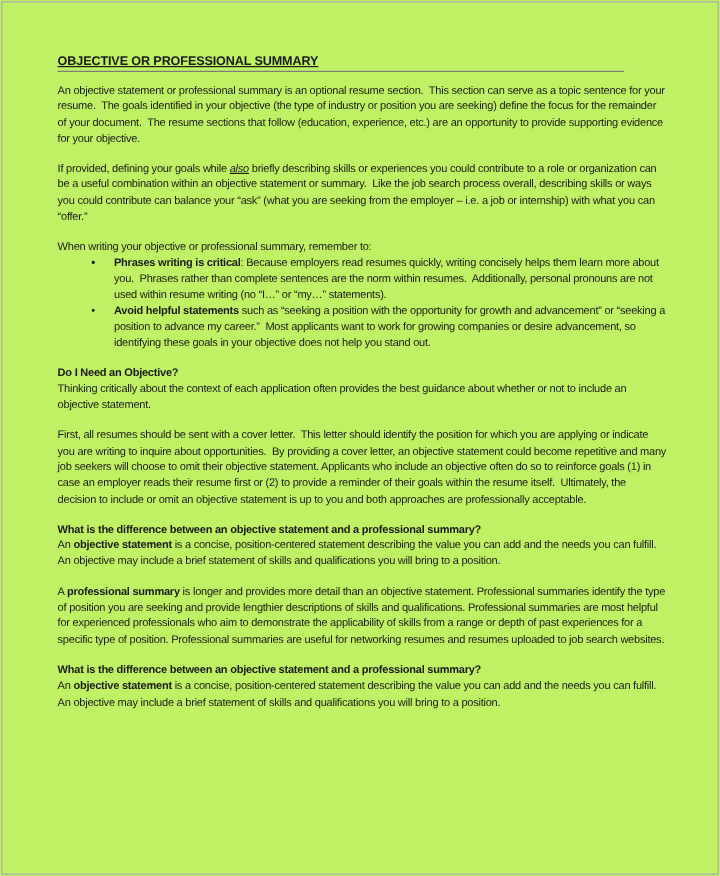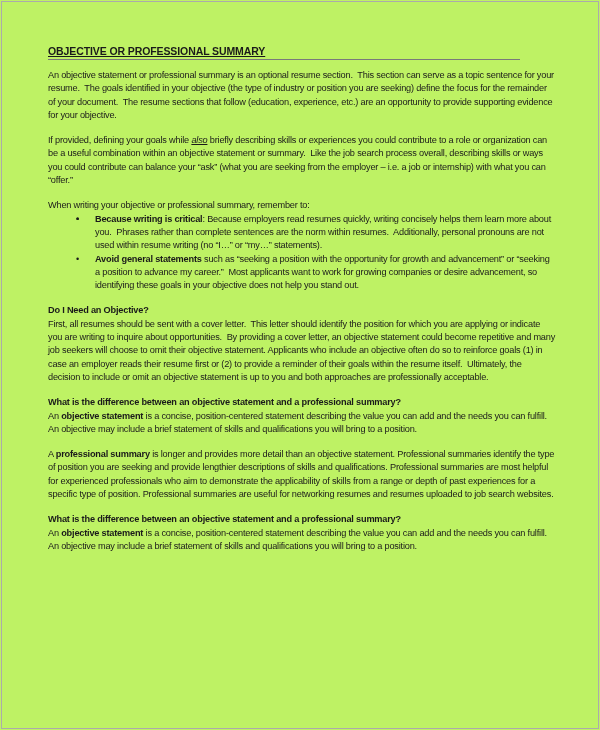--- a/index.html
+++ b/index.html
@@ -84,25 +84,26 @@
     <h1 class="doc-title"><span>OBJECTIVE OR PROFESSIONAL SUMMARY</span></h1>
 
     <p><span>An objective statement or professional summary is an optional resume section.  This section can serve as a topic sentence for your resume.  The goals identified in your objective (the type of industry or position you are seeking) define the focus for the remainder of your document.  The resume sections that follow (education, experience, etc.) are an opportunity to provide supporting evidence for your objective.</span></p>
 
     <p><span>If provided, defining your goals while </span><span class="u">also</span><span> briefly describing skills or experiences you could contribute to a role or organization can be a useful combination within an objective statement or summary.  Like the job search process overall, describing skills or ways you could contribute can balance your “ask” (what you are seeking from the employer – i.e. a job or internship) with what you can “offer.”</span></p>
 
     <p class="tight">When writing your objective or professional summary, remember to:</p>
 
     <ul>
       <li><span class="bullet">•</span></li>
-      <li><span class="bullet">•</span><span><span class="b">Because writing is critical</span><span>: Because employers read resumes quickly, writing concisely helps them learn more about you.  Phrases rather than complete sentences are the norm within resumes.  Additionally, personal pronouns are not used within resume writing (no “I…” or “my…” statements).</span></span></li>
-      <li><span class="bullet">•</span><span><span class="b">Avoid general statements</span><span> such as “seeking a position with the opportunity for growth and advancement” or “seeking a position to advance my career.”  Most applicants want to work for growing companies or desire advancement, so identifying these goals in your objective does not help you stand out.</span></span></li>
+      <li><span class="bullet">•</span><span><span class="b">Phrases writing is critical</span><span>: Because employers read resumes quickly, writing concisely helps them learn more about you.  Phrases rather than complete sentences are the norm within resumes.  Additionally, personal pronouns are not used within resume writing (no “I…” or “my…” statements).</span></span></li>
+      <li><span class="bullet">•</span><span><span class="b">Avoid helpful statements</span><span> such as “seeking a position with the opportunity for growth and advancement” or “seeking a position to advance my career.”  Most applicants want to work for growing companies or desire advancement, so identifying these goals in your objective does not help you stand out.</span></span></li>
     </ul>
 
     <h2>Do I Need an Objective?</h2>
+    <p><span>Thinking critically about the context of each application often provides the best guidance about whether or not to include an objective statement.</span></p>
 
     <p><span>First, all resumes should be sent with a cover letter.  This letter should identify the position for which you are applying or indicate you are writing to inquire about opportunities.  By providing a cover letter, an objective statement could become repetitive and many job seekers will choose to omit their objective statement. Applicants who include an objective often do so to reinforce goals (1) in case an employer reads their resume first or (2) to provide a reminder of their goals within the resume itself.  Ultimately, the decision to include or omit an objective statement is up to you and both approaches are professionally acceptable.</span></p>
 
     <h2>What is the difference between an objective statement and a professional summary?</h2>
     <p><span>An </span><span class="b">objective statement</span><span> is a concise, position-centered statement describing the value you can add and the needs you can fulfill.  An objective may include a brief statement of skills and qualifications you will bring to a position.</span></p>
 
     <p><span>A </span><span class="b">professional summary</span><span> is longer and provides more detail than an objective statement. Professional summaries identify the type of position you are seeking and provide lengthier descriptions of skills and qualifications. Professional summaries are most helpful for experienced professionals who aim to demonstrate the applicability of skills from a range or depth of past experiences for a specific type of position. Professional summaries are useful for networking resumes and resumes uploaded to job search websites.</span></p>
 
     <h2>What is the difference between an objective statement and a professional summary?</h2>
     <p class="tight"><span>An </span><span class="b">objective statement</span><span> is a concise, position-centered statement describing the value you can add and the needs you can fulfill.  An objective may include a brief statement of skills and qualifications you will bring to a position.</span></p>

